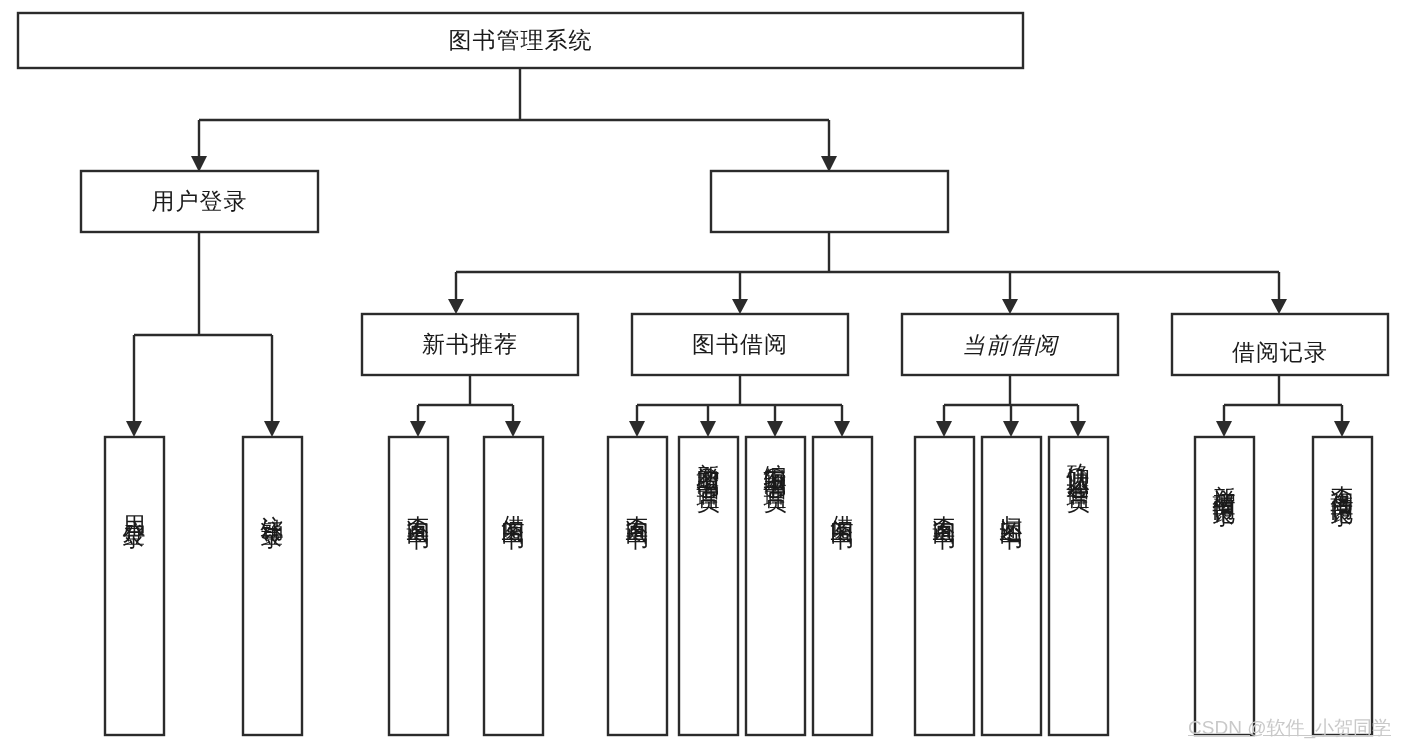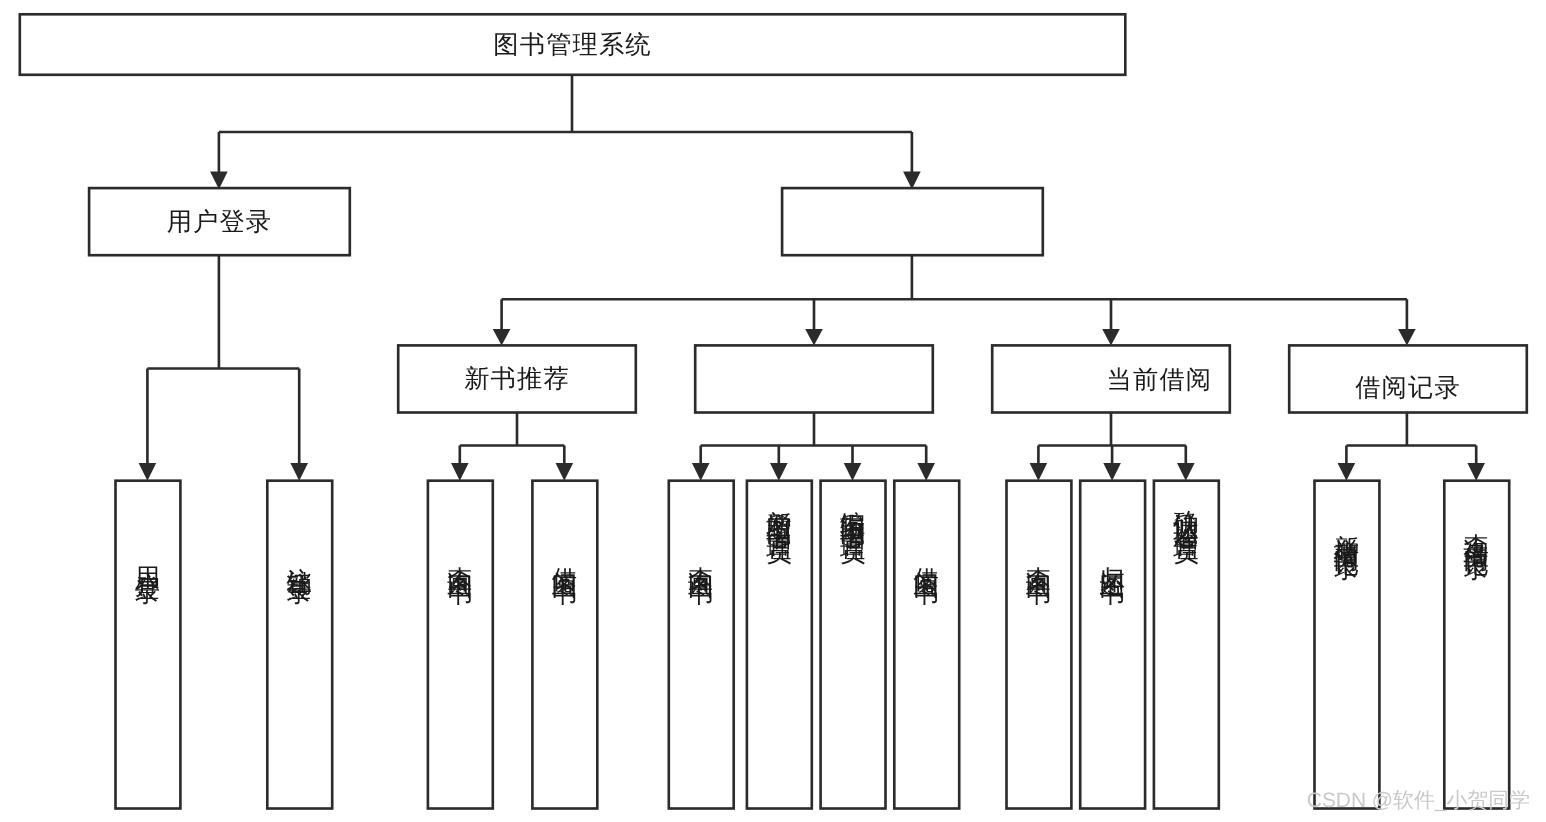--- a/index.html
+++ b/index.html
@@ -74,20 +74,21 @@
   }
   .watermark {
     position: absolute;
     right: 14px;
     bottom: 6px;
     font-family: "Liberation Sans", "DejaVu Sans", sans-serif;
     font-size: 19px;
     color: #c9c9c9;
     white-space: nowrap;
     pointer-events: none;
+    text-decoration: underline;
   }
 </style>
 </head>
 <body>
 
 <div id="diagram-root">
 
   <svg class="diagram-svg" viewBox="0 0 1405 747" xmlns="http://www.w3.org/2000/svg">
 
     <g>
@@ -170,21 +171,24 @@
     <span class="hlabel-text">图书管理系统</span>
   </div>
 
   <div class="hlabel-wrap" style="left:81px; top:171px; width:237px; height:61px;">
     <span class="hlabel-text">用户登录</span>
   </div>
 
   <div class="hlabel-wrap" style="left:362px; top:314px; width:216px; height:61px;">
     <span class="hlabel-text">新书推荐</span>
   </div>
-  <div class="hlabel-wrap" style="left:946px; top:314px; width:216px; height:63px;">
+  <div class="hlabel-wrap" style="left:632px; top:314px; width:216px; height:61px;">
+    <span class="hlabel-text">图书借阅</span>
+  </div>
+  <div class="hlabel-wrap" style="left:902px; top:314px; width:216px; height:63px;font-style:italic;">
     <span class="hlabel-text">当前借阅</span>
   </div>
   <div class="hlabel-wrap" style="left:1172px; top:314px; width:216px; height:77px;">
     <span class="hlabel-text">借阅记录</span>
   </div>
 
   <div class="vlabel-wrap" style="left:105px; top:437px; width:59px; height:298px; padding-top:60px;">
     <span class="vlabel-text">用户登录</span>
   </div>
   <div class="vlabel-wrap" style="left:243px; top:437px; width:59px; height:298px; padding-top:60px;">

